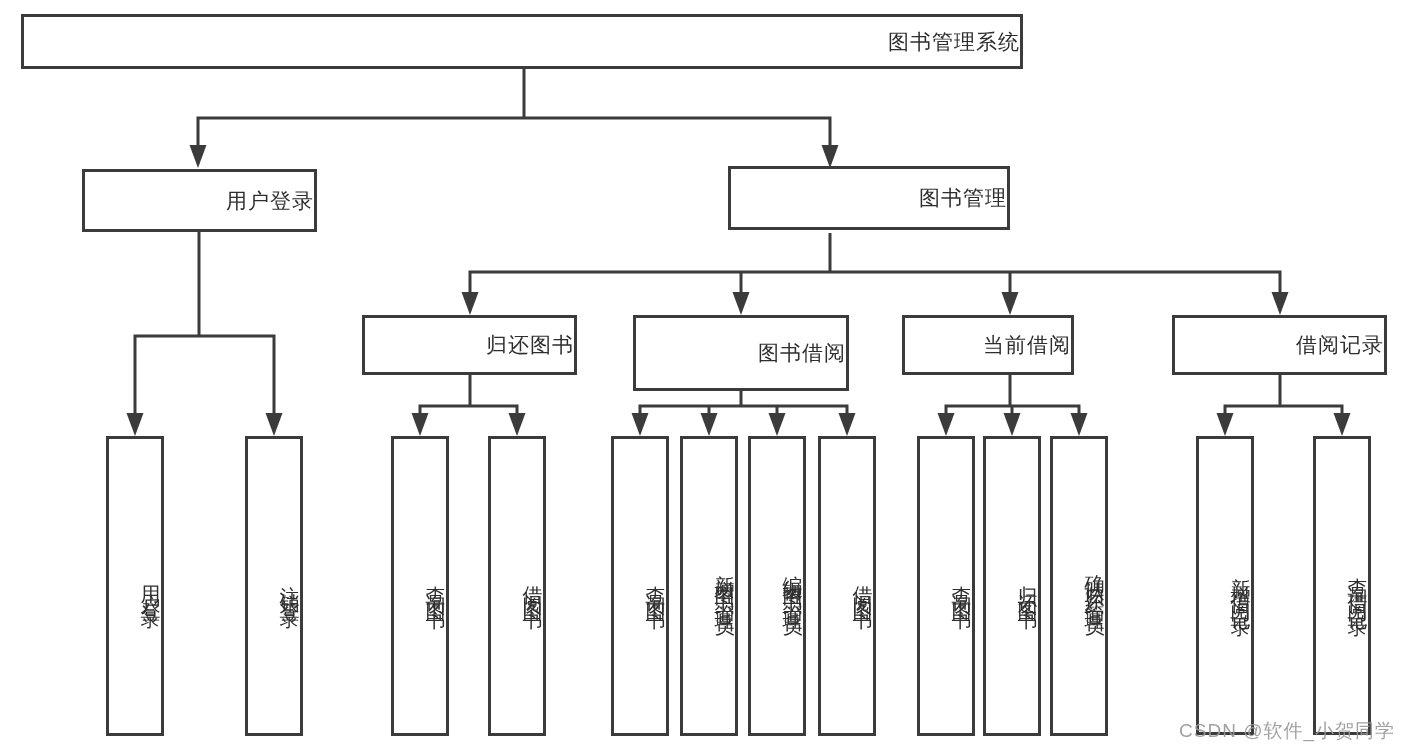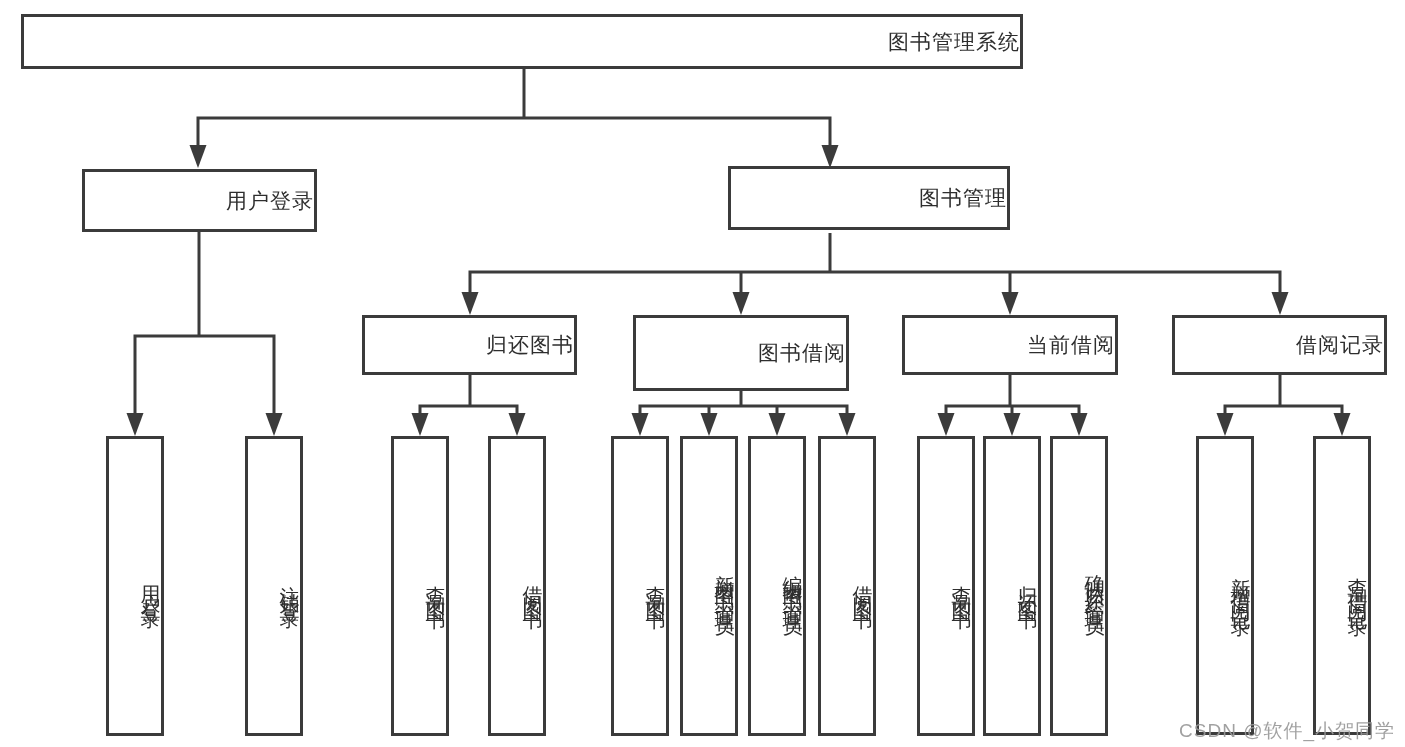--- a/index.html
+++ b/index.html
@@ -109,21 +109,21 @@
   <div class="node hbox" style="left:712px;top:166px;width:282px;height:64px;margin-left:16px;">
     <span>图书管理</span>
   </div>
 
   <div class="node hbox" style="left:362px;top:315px;width:215px;height:60px;">
     <span>归还图书</span>
   </div>
   <div class="node hbox" style="left:633px;top:315px;width:216px;height:76px;">
     <span>图书借阅</span>
   </div>
-  <div class="node hbox" style="left:902px;top:315px;width:216px;height:60px;padding-left:12px;">
+  <div class="node hbox" style="left:902px;top:315px;width:172px;height:60px;padding-left:12px;">
     <span>当前借阅</span>
   </div>
   <div class="node hbox" style="left:1172px;top:315px;width:215px;height:60px;">
     <span>借阅记录</span>
   </div>
 
   <div class="node vbox" style="left:106px;top:436px;width:58px;height:300px;">
     <span class="vtext">用户登录</span>
   </div>
   <div class="node vbox" style="left:245px;top:436px;width:58px;height:300px;">

